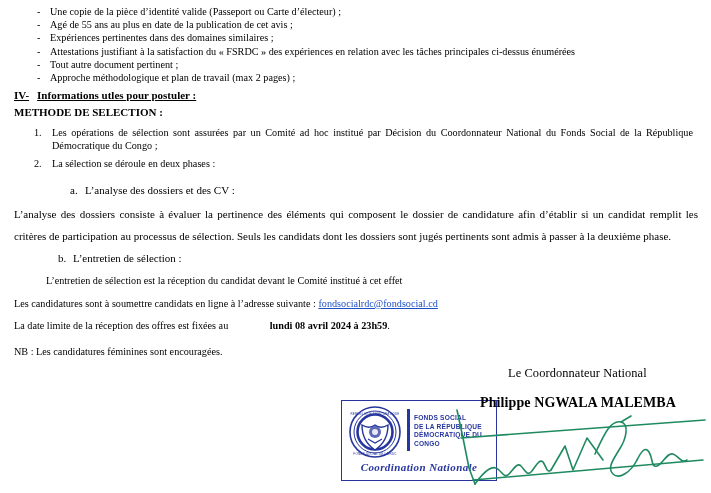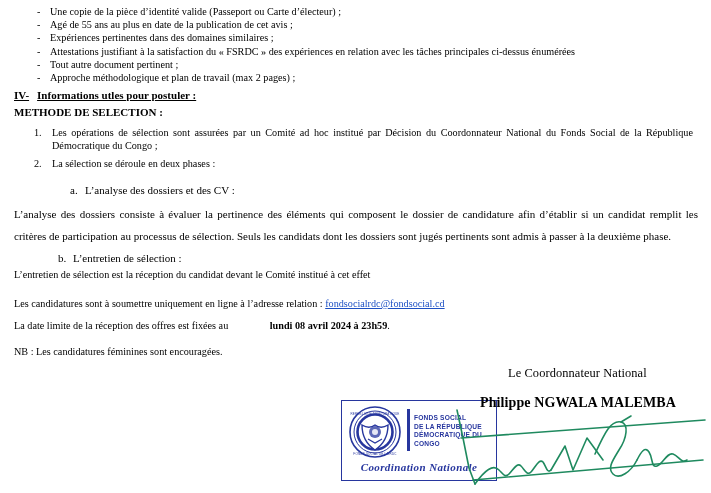--- a/index.html
+++ b/index.html
@@ -258,24 +258,24 @@
   <div class="sub-item" style="left:70px; top:184px;">
     <span class="marker">a.</span><span>L’analyse des dossiers et des CV :</span>
   </div>
 
   <div class="para" style="top:203px;">L’analyse des dossiers consiste à évaluer la pertinence des éléments qui composent le dossier de candidature afin d’établir si un candidat remplit les critères de participation au processus de sélection. Seuls les candidats dont les dossiers sont jugés pertinents sont admis à passer à la deuxième phase.</div>
 
   <div class="sub-item" style="left:58px; top:252px;">
     <span class="marker">b.</span><span>L’entretien de sélection :</span>
   </div>
 
-  <div class="para-single" style="top:268px;">L’entretien de sélection est la réception du candidat devant le Comité institué à cet effet</div>
+  <div class="para-single" style="top:274px;margin-left:32px;">L’entretien de sélection est la réception du candidat devant le Comité institué à cet effet</div>
 
   <div class="para-single" style="top:297px;">
-    <span>Les candidatures sont à soumettre uniquement en ligne à l’adresse relation : </span><a class="email-link" href="#">fondsocialrdc@fondsocial.cd</a>
+    <span>Les candidatures sont à soumettre candidats en ligne à l’adresse suivante : </span><a class="email-link" href="#">fondsocialrdc@fondsocial.cd</a>
   </div>
 
   <div class="para-single" style="top:319px;">
     <span>La date limite de la réception des offres est fixées au </span><span class="bold">lundi 08 avril   2024 à 23h59</span><span>.</span>
   </div>
 
   <div class="para-single" style="top:345px;">NB : Les candidatures féminines sont encouragées.</div>
 
   <div class="sig-title" style="left:508px; top:366px;">Le Coordonnateur National</div>
   <div class="sig-name" style="left:480px; top:395px;">Philippe NGWALA MALEMBA</div>

